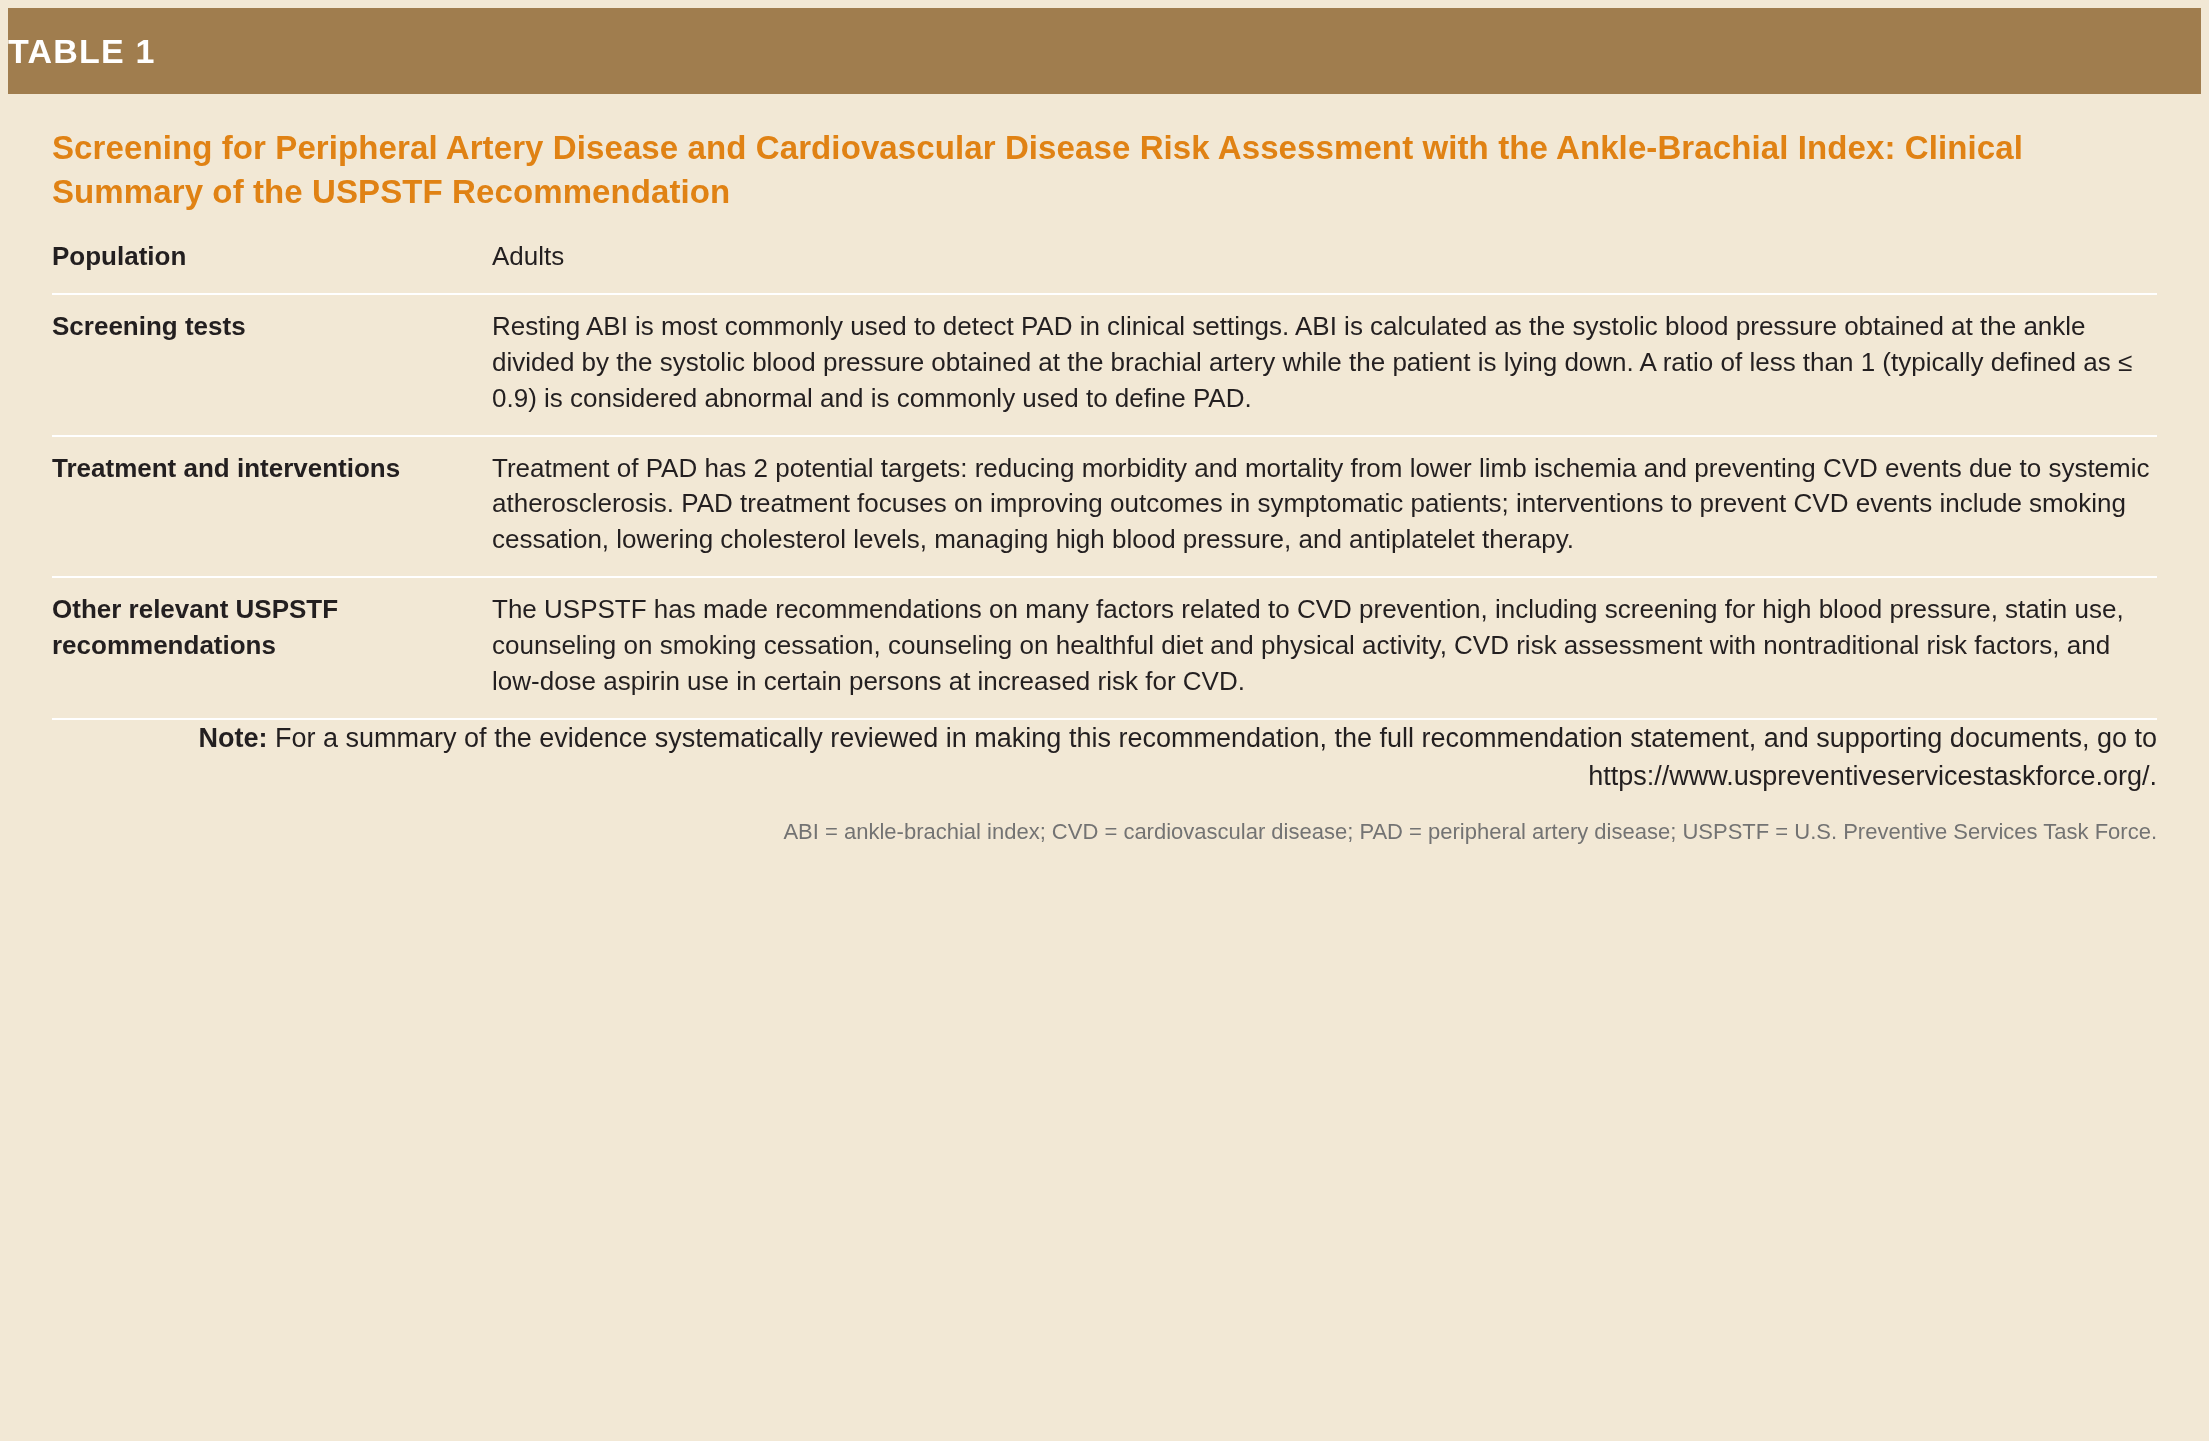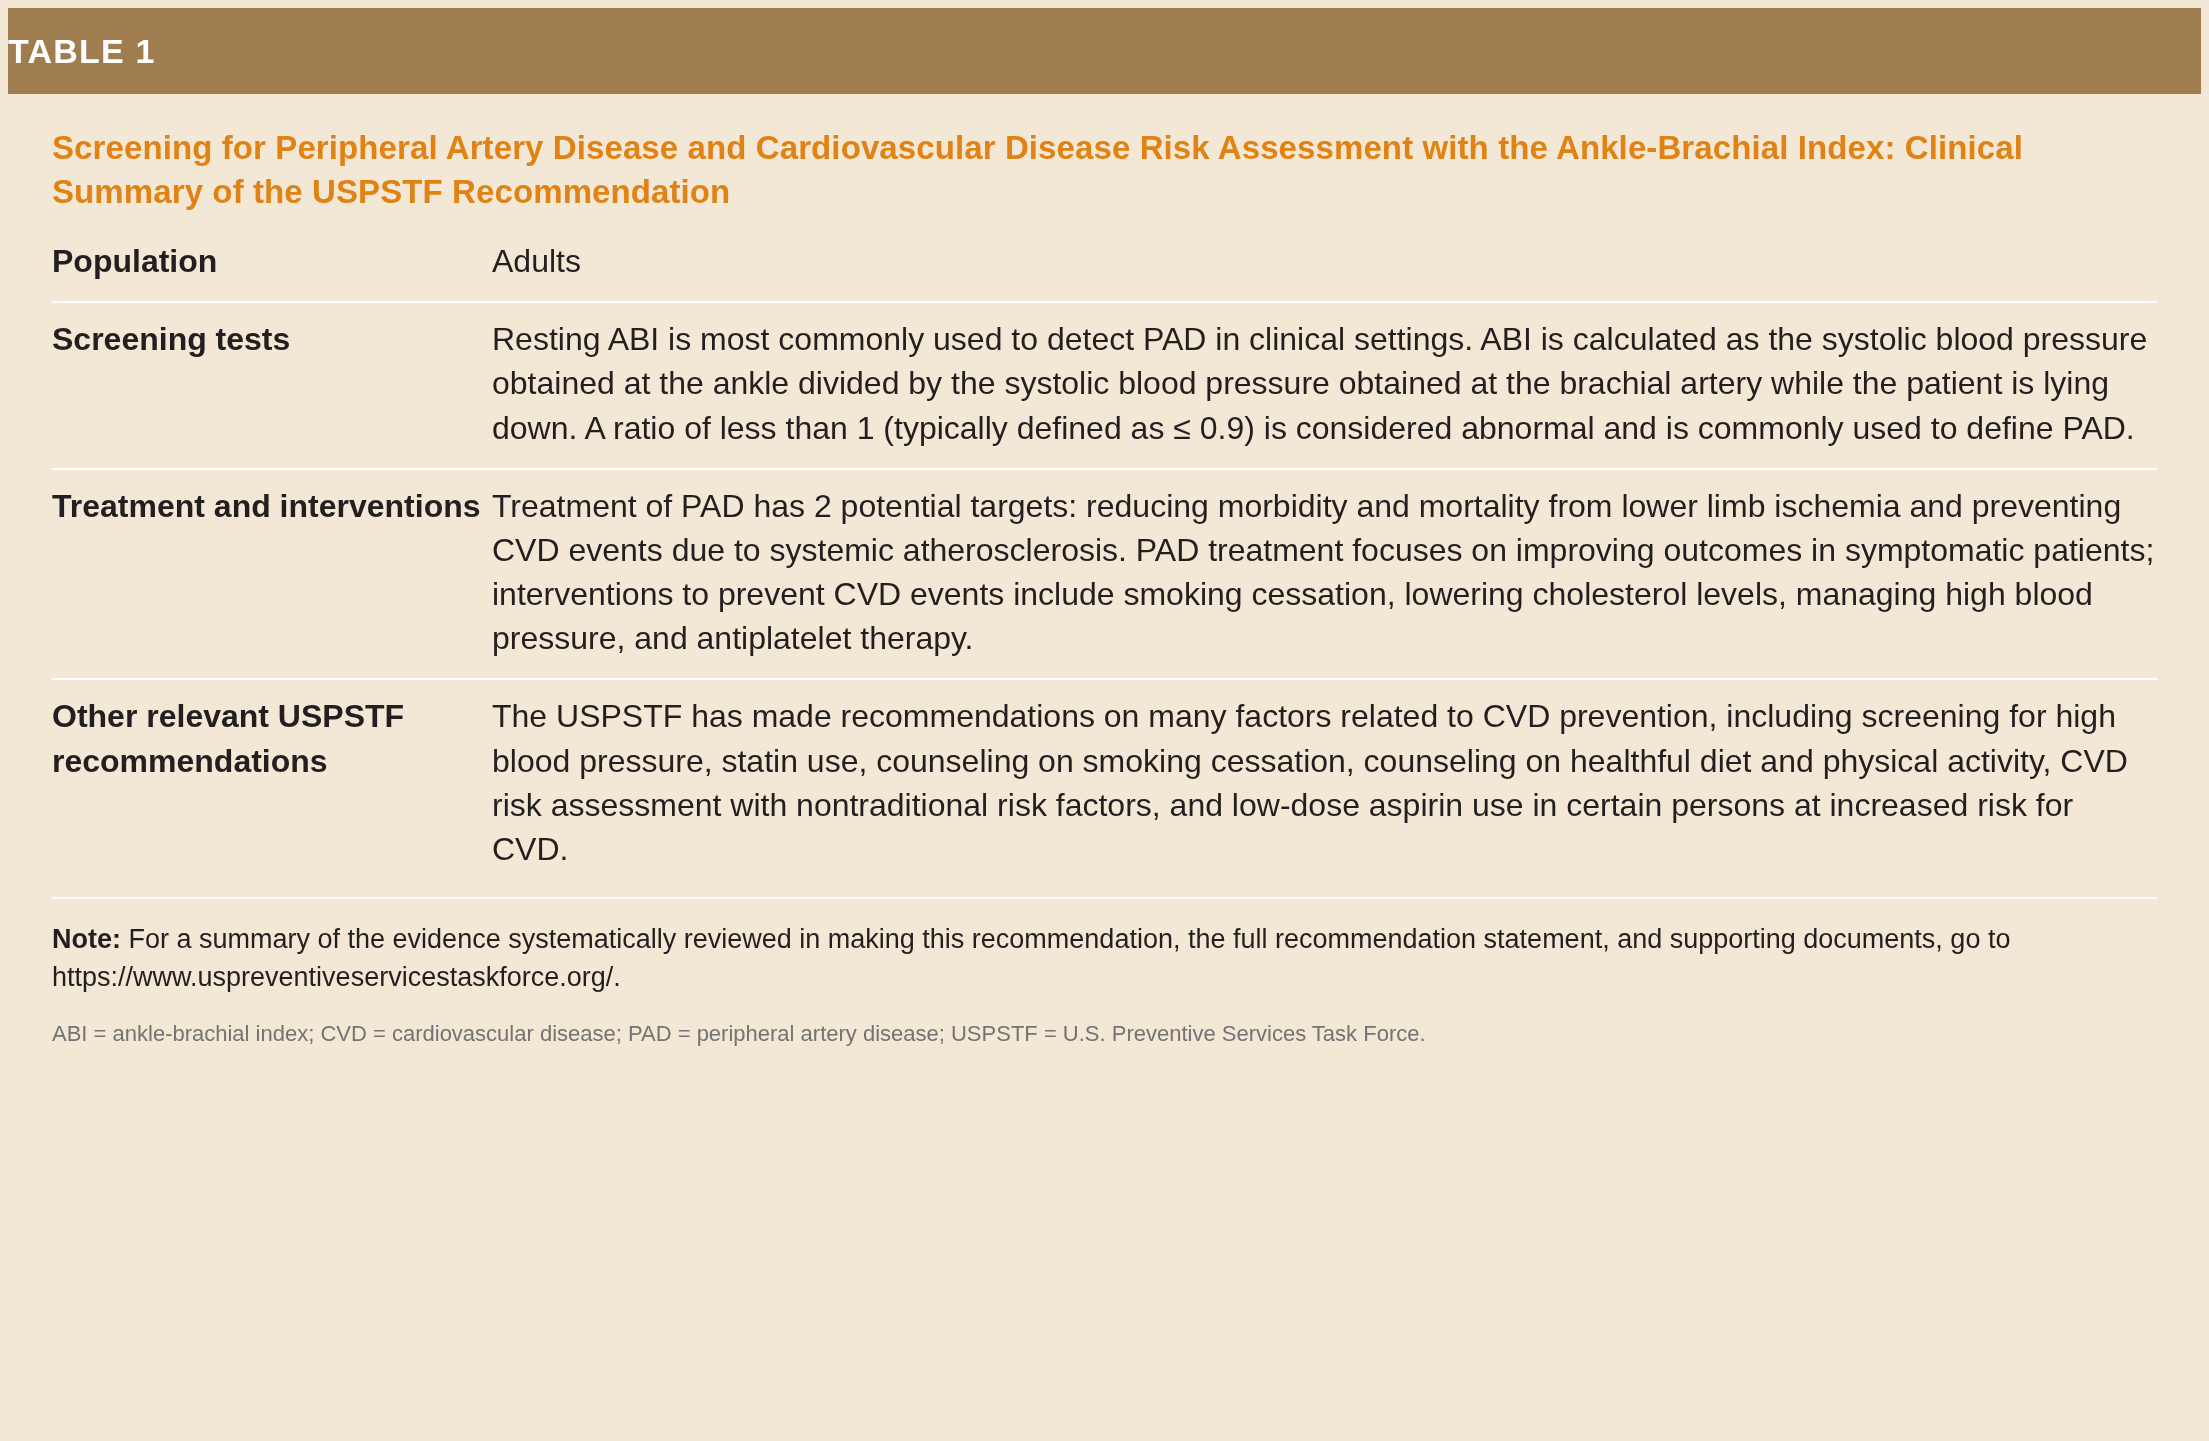--- a/index.html
+++ b/index.html
@@ -45,21 +45,21 @@
     margin-bottom: 12px;
     letter-spacing: 0.1px;
   }
   table.summary {
     width: 100%;
     border-collapse: collapse;
   }
   table.summary td {
     vertical-align: top;
     padding: 14px 0 18px 0;
-    font-size: 32px;
+    font-size: 26px;
     color: #231f20;
     line-height: 1.38;
   }
   table.summary tr.row + tr.row td {
     border-top: 2px solid #ffffff;
   }
   td.rowlabel {
     font-weight: bold;
     width: 440px;
     padding-right: 20px;
@@ -68,22 +68,22 @@
     padding-right: 4px;
   }
   td.rowvalue p {
     margin: 0 0 16px 0;
   }
   td.rowvalue p:last-child {
     margin-bottom: 0;
   }
   .notes {
     border-top: 2px solid #ffffff;
-    margin-top: 8px;
-    padding-top: 22px;
+    margin-top: 0;
+    text-align: right;
   }
   .note-line {
     font-size: 27px;
     color: #231f20;
     line-height: 1.4;
     margin-bottom: 22px;
   }
   .note-line b {
     font-weight: bold;
   }

